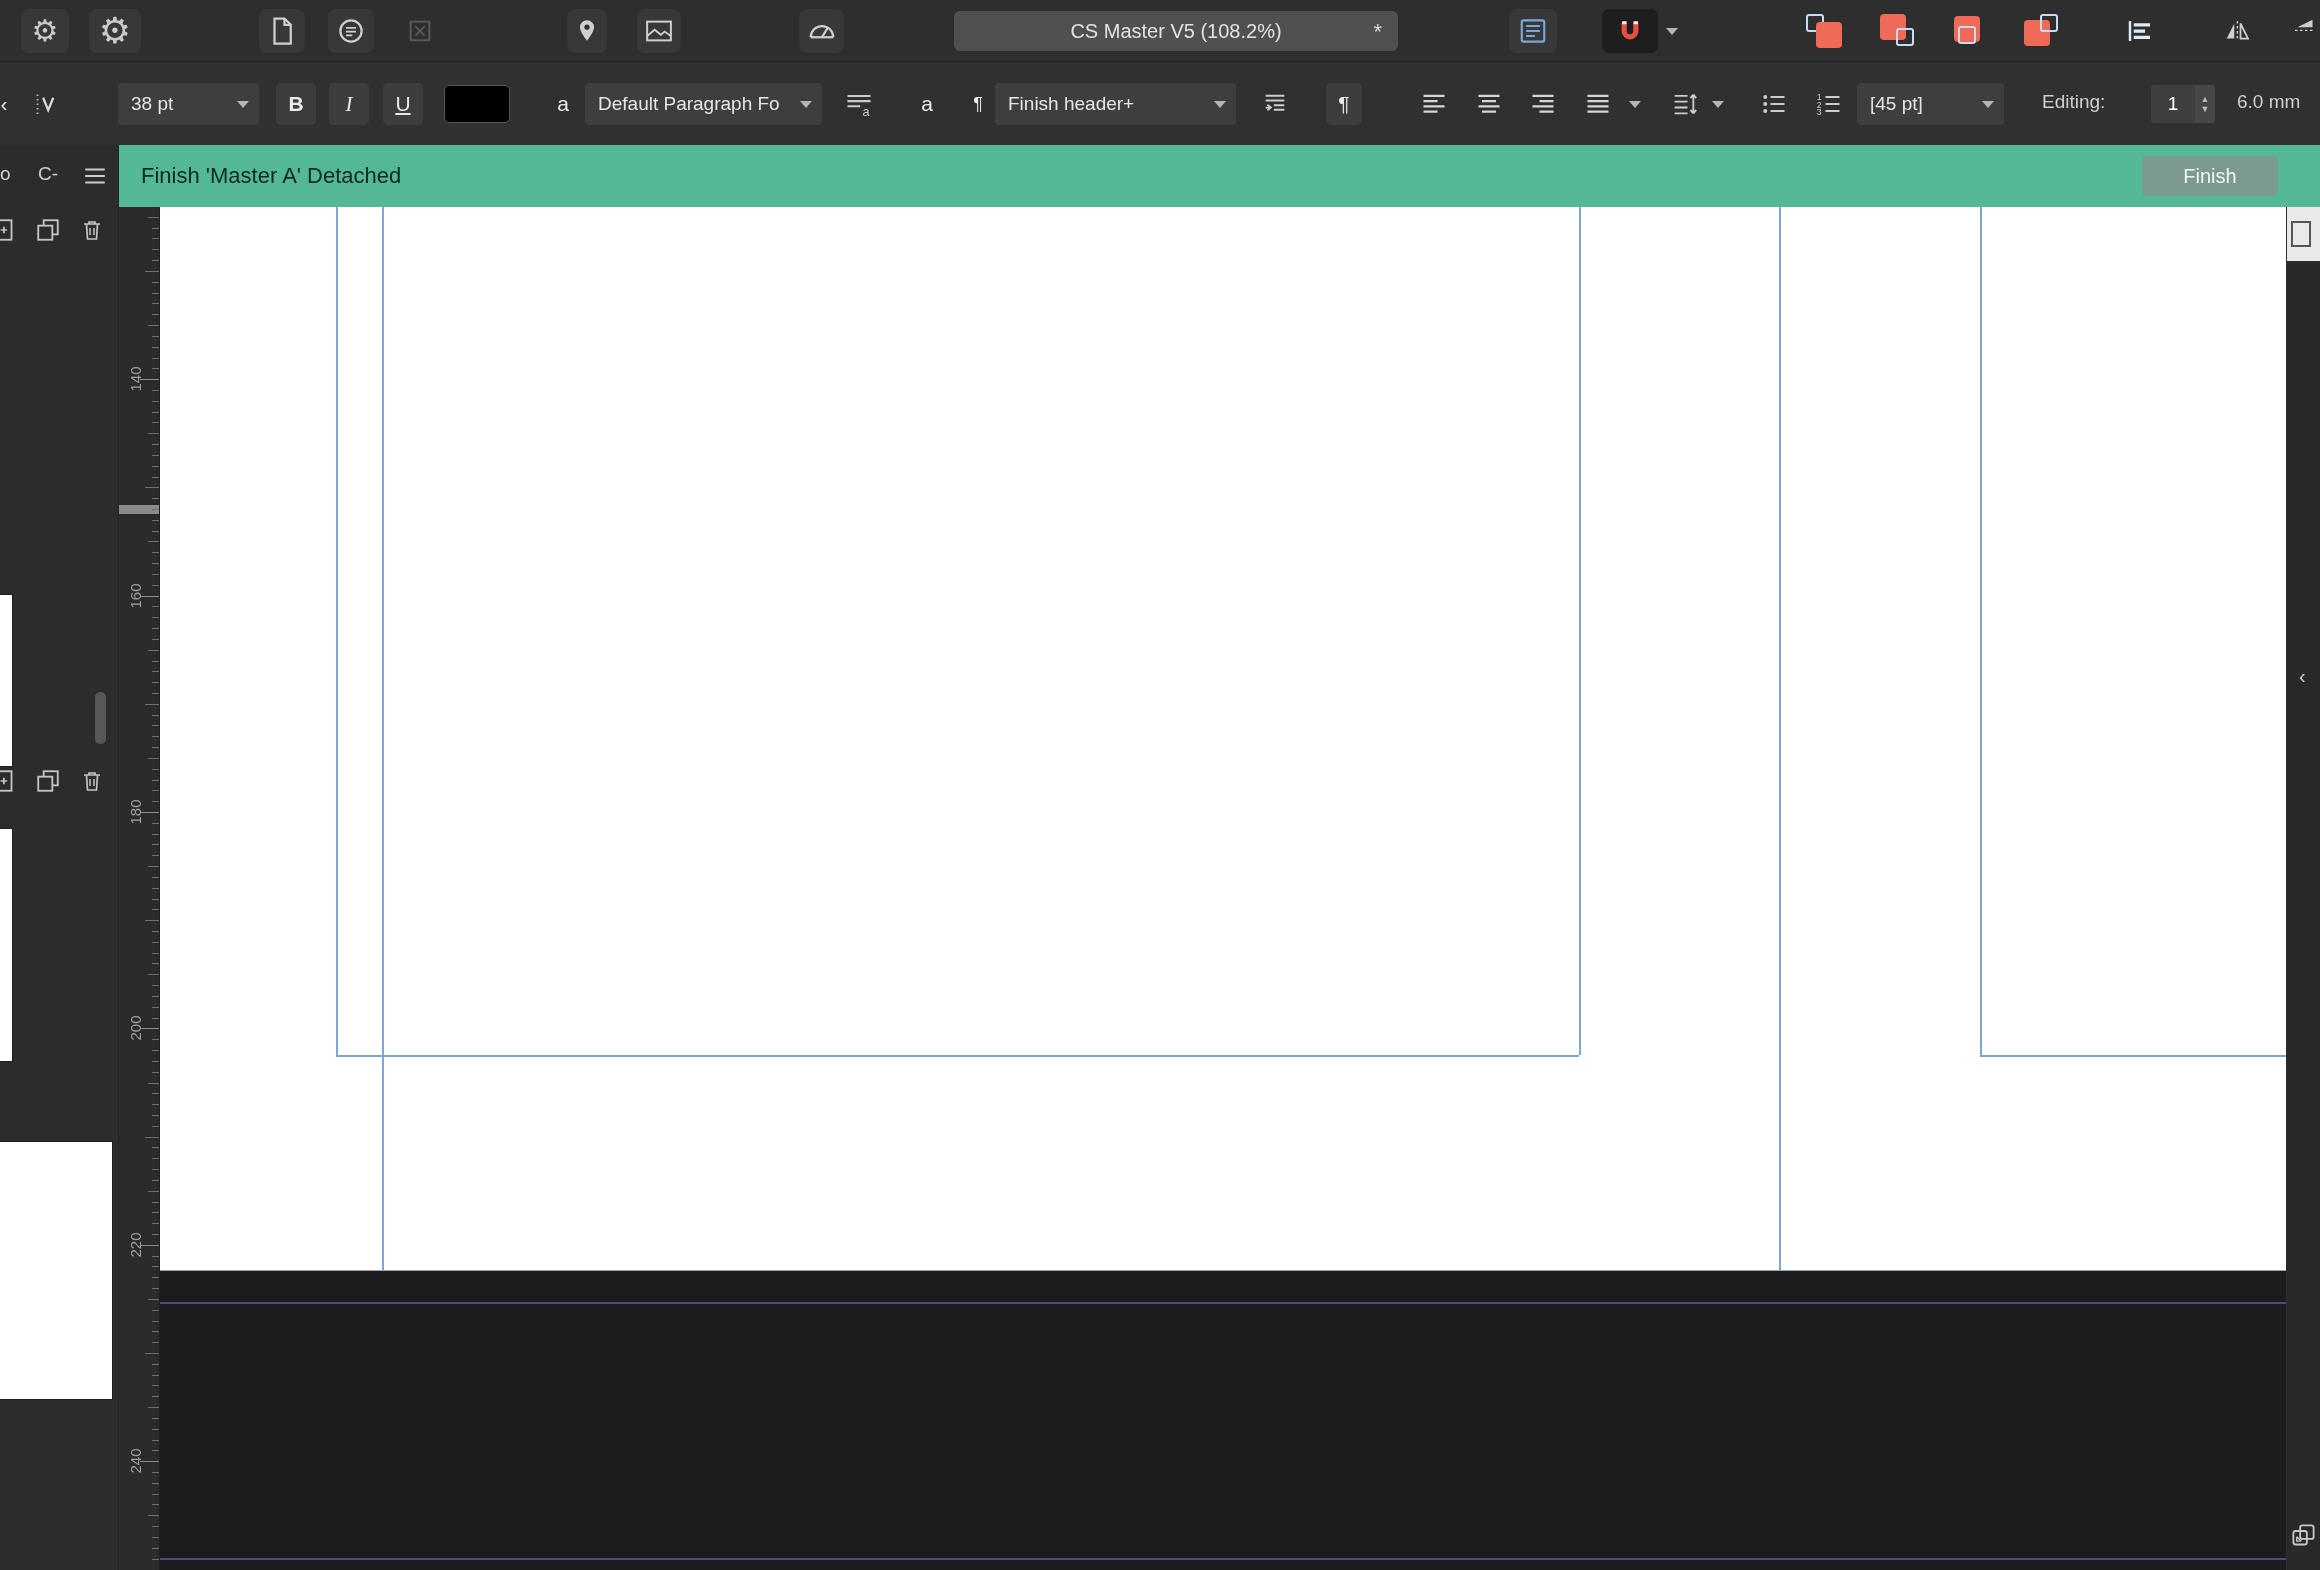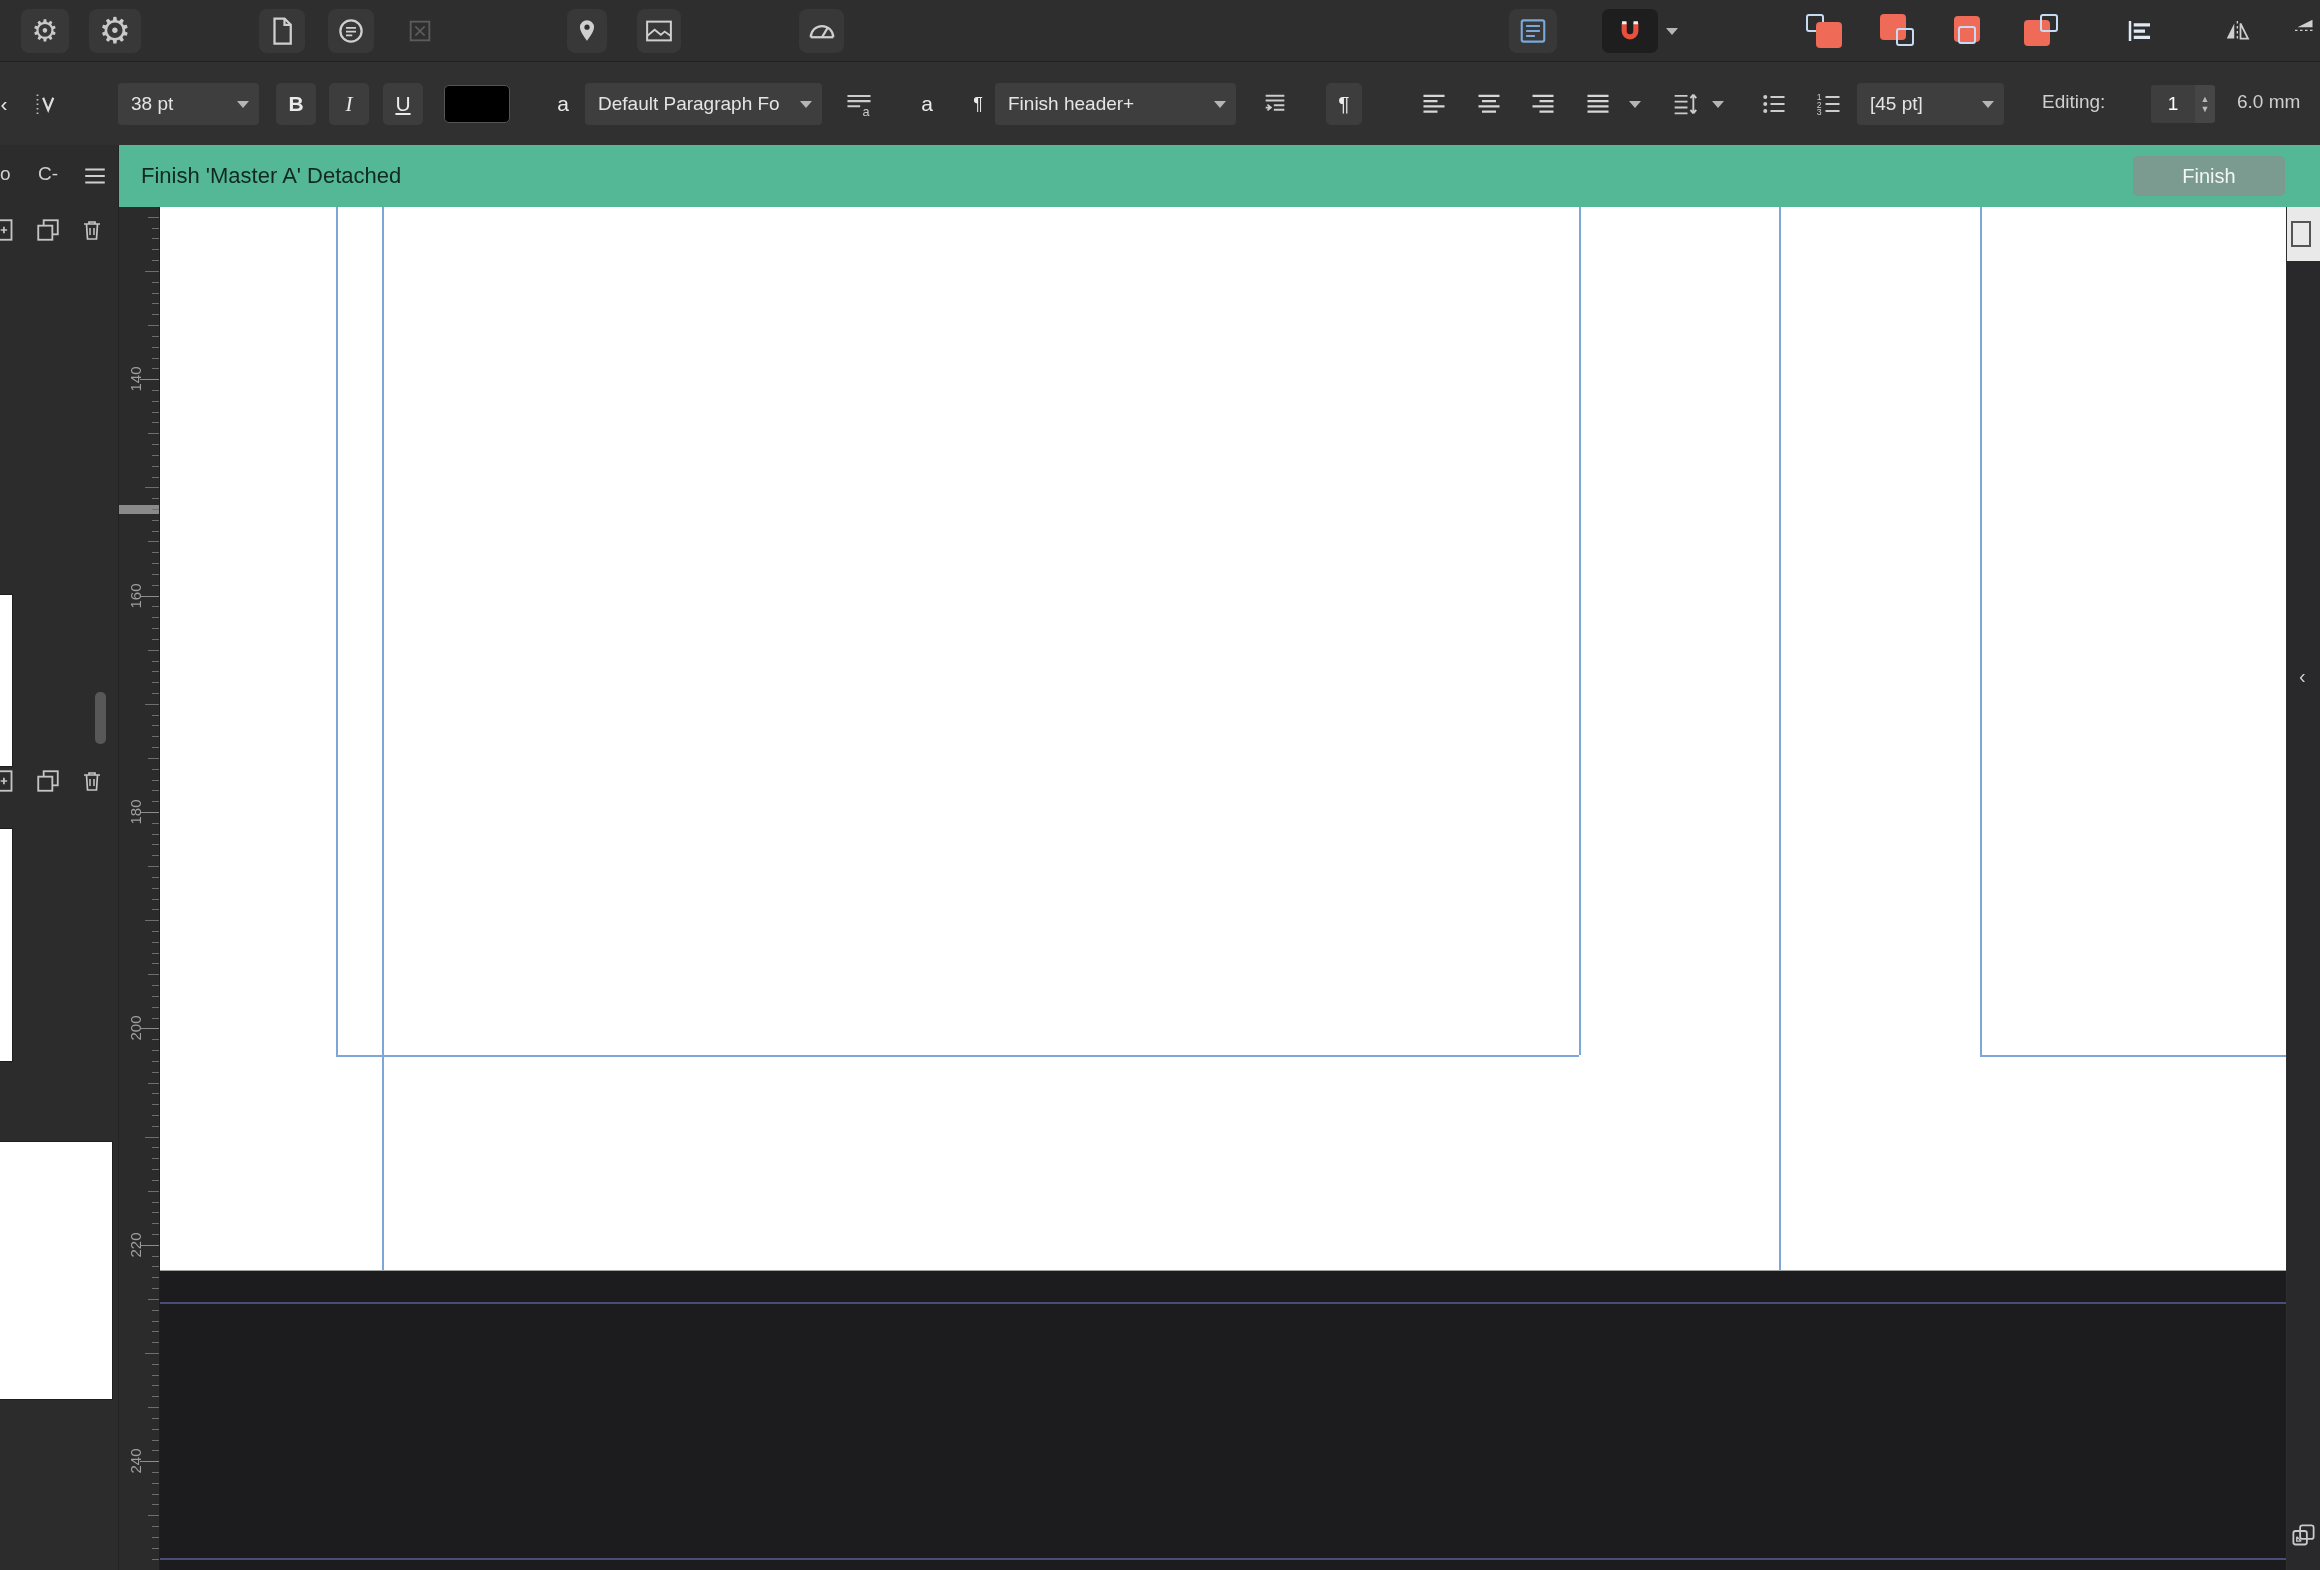--- a/index.html
+++ b/index.html
@@ -28,21 +28,21 @@
   .cbtn { position:absolute; top:21px; height:42px; border-radius:5px; display:flex; align-items:center; justify-content:center; color:#eaeaea; font-size:21px; }
   .cbtn.boxed { background:#3d3d3d; }
   .cselect { position:absolute; top:21px; height:42px; background:#3e3e3e; border-radius:4px; display:flex; align-items:center; justify-content:space-between; padding:0 10px 0 13px; color:#e5e5e5; font-size:19px; white-space:nowrap; overflow:hidden; }
   .clabel { position:absolute; top:29px; color:#cfcfcf; font-size:19px; }
   .cstep { position:absolute; top:23px; width:44px; height:38px; background:#3e3e3e; border-radius:3px 0 0 3px; color:#fff; font-size:19px; display:flex; align-items:center; justify-content:center; }
   .stepper { position:absolute; top:23px; width:20px; height:38px; background:#464646; border-radius:0 3px 3px 0; display:flex; flex-direction:column; align-items:center; justify-content:center; color:#b9b9b9; font-size:9px; line-height:10px; }
 
   
   #edit-banner { position:absolute; left:119px; top:145px; width:2201px; height:62px; background:#54b795; display:flex; align-items:center; }
   #edit-banner .msg { margin-left:22px; color:#102a21; font-size:22px; }
-  #finish-btn { position:absolute; right:35px; top:11px; width:152px; height:40px; background:#7b9b91; border-radius:5px; display:flex; align-items:center; justify-content:center; color:#f3f6f5; font-size:20px; }
+  #finish-btn { position:absolute; right:42px; top:11px; width:136px; height:40px; background:#7b9b91; border-radius:5px; display:flex; align-items:center; justify-content:center; color:#f3f6f5; font-size:20px; }
 
   
   #left-panel { position:absolute; left:0; top:145px; width:119px; height:1425px; background:#2c2c2c; border-right:1px solid #232323; }
   #left-panel .cuttext { position:absolute; left:0px; top:18px; color:#cfcfcf; font-size:19px; }
   #left-panel .compact { position:absolute; left:38px; top:18px; color:#cfcfcf; font-size:19px; }
   .lp-icon { position:absolute; width:30px; height:30px; display:flex; align-items:center; justify-content:center; overflow:hidden; }
   .thumb { position:absolute; left:0; background:#ffffff; box-shadow:0 0 0 1px #1e1e1e; }
   #lp-scrollbar { position:absolute; left:95px; top:547px; width:11px; height:52px; border-radius:5px; background:#585858; }
 
   
@@ -114,20 +114,24 @@
         </svg>
     </div>
     <div class="tbtn" style="left:799px;width:45px">
       <svg viewBox="0 0 24 24" width="30" height="30">
           <path d="M3 17a9 9 0 0 1 18 0" fill="none" stroke="#cfcfcf" stroke-width="1.8"></path>
           <path d="M3 17h18" stroke="#cfcfcf" stroke-width="1.8"></path>
           <path d="M12 17l4.5-7.5" stroke="#cfcfcf" stroke-width="1.8"></path>
         </svg>
     </div>
 
+    <div id="doc-dropdown">
+      <span>CS Master V5 (108.2%)</span>
+      <span class="star">*</span>
+    </div>
 
     <div class="tbtn" style="left:1509px;width:48px">
       <svg viewBox="0 0 24 24" width="30" height="30">
           <rect x="3" y="3.5" width="18" height="17" rx="1.5" fill="none" stroke="#7ba7d9" stroke-width="1.7"></rect>
           <path d="M6.5 8h11M6.5 12h11M6.5 16h7" stroke="#7ba7d9" stroke-width="1.6"></path>
         </svg>
     </div>
 
     <div class="magnet-wrap">
       <div class="magnet-btn">

